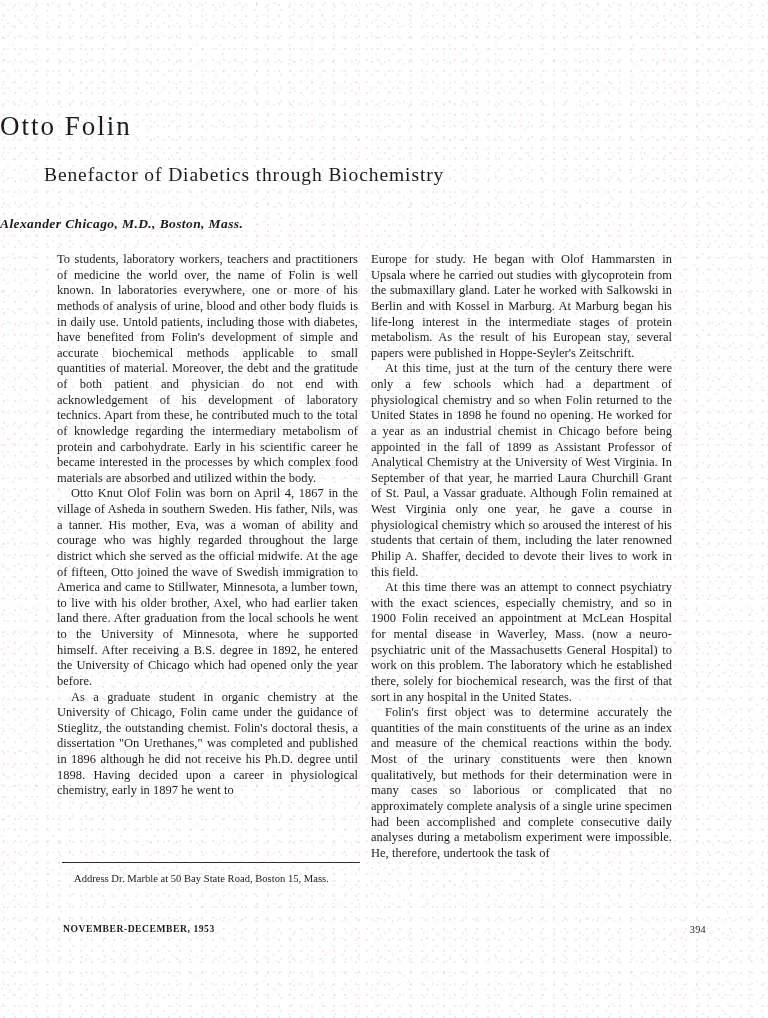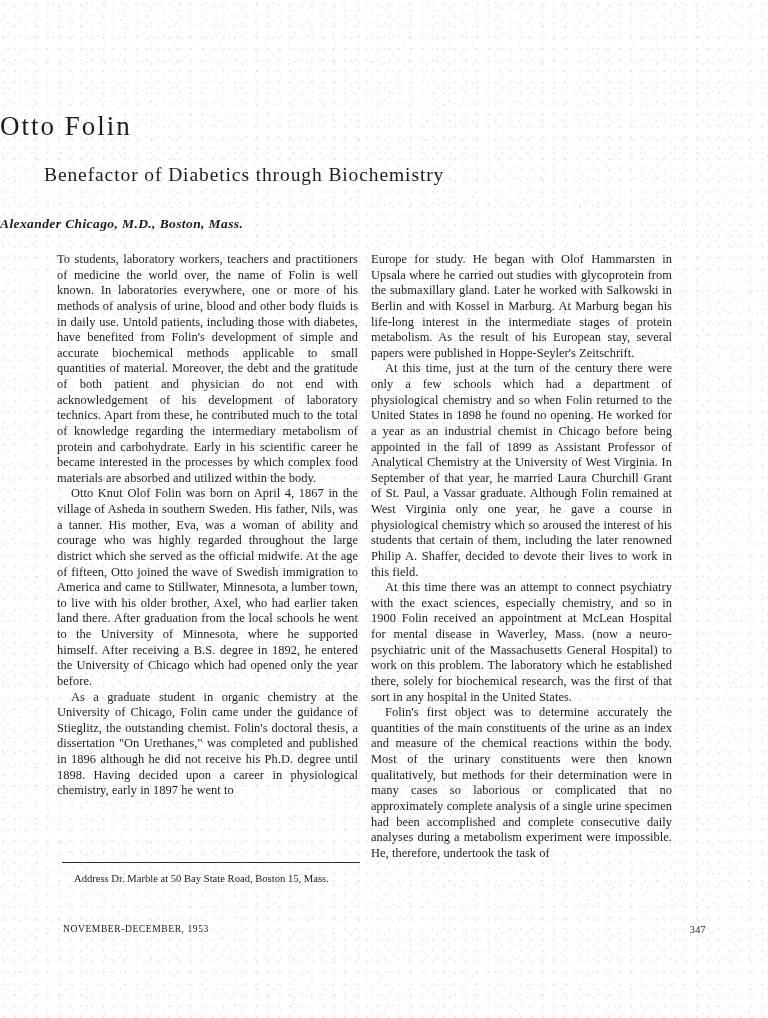--- a/index.html
+++ b/index.html
@@ -120,20 +120,21 @@
     text-indent: 12px;
   }
 
   
   .runfoot-left {
     position: absolute;
     left: 63px;
     top: 923px;
     font-size: 9.6px;
     letter-spacing: 0.55px;
+    font-weight: bold;
   }
   .runfoot-right {
     position: absolute;
     right: 62px;
     top: 924px;
     font-size: 10.2px;
     letter-spacing: 0.3px;
   }
 </style>
 </head>
@@ -163,18 +164,18 @@
     </div>
 
   </div>
 
   <div class="footnote">
     <div class="footnote-rule"></div>
     <p>Address Dr. Marble at 50 Bay State Road, Boston 15, Mass.</p>
   </div>
 
   <div class="runfoot-left">NOVEMBER-DECEMBER, 1953</div>
-  <div class="runfoot-right">347</div>
+  <div class="runfoot-right">394</div>
 
 </div>
 
 <div class="scan-noise"></div>
 <div class="scan-noise n2"></div>
 
 </body></html>

